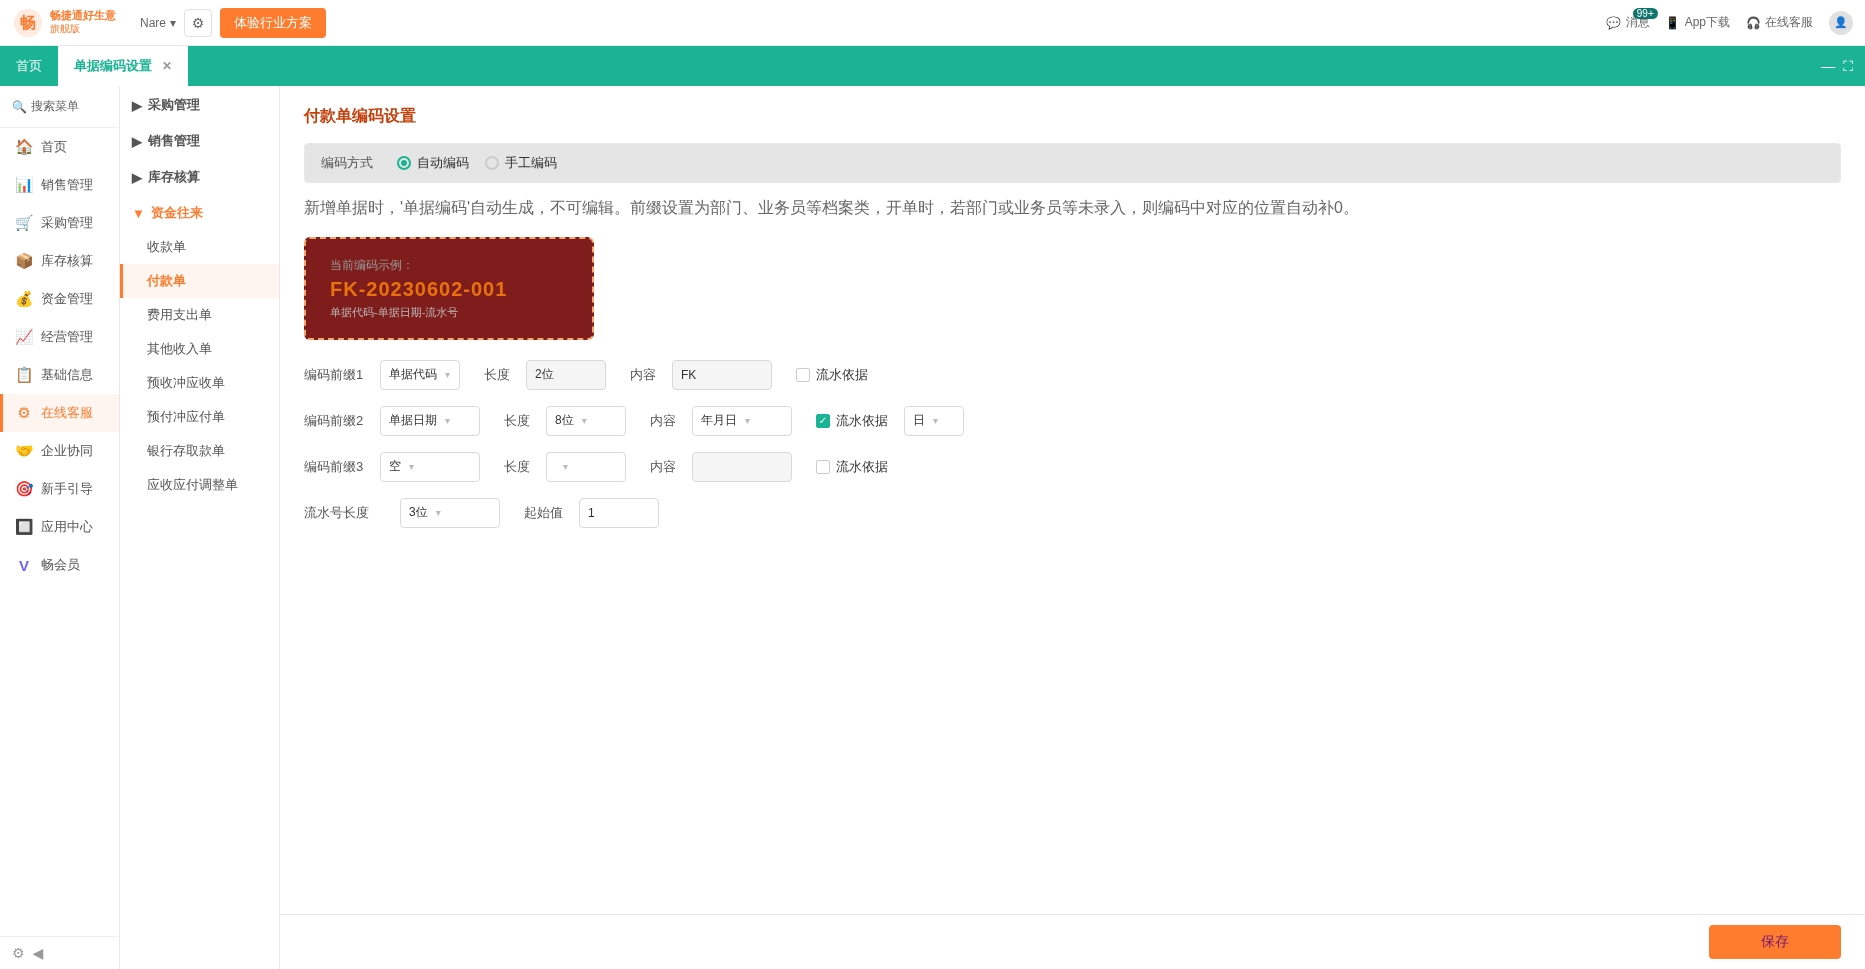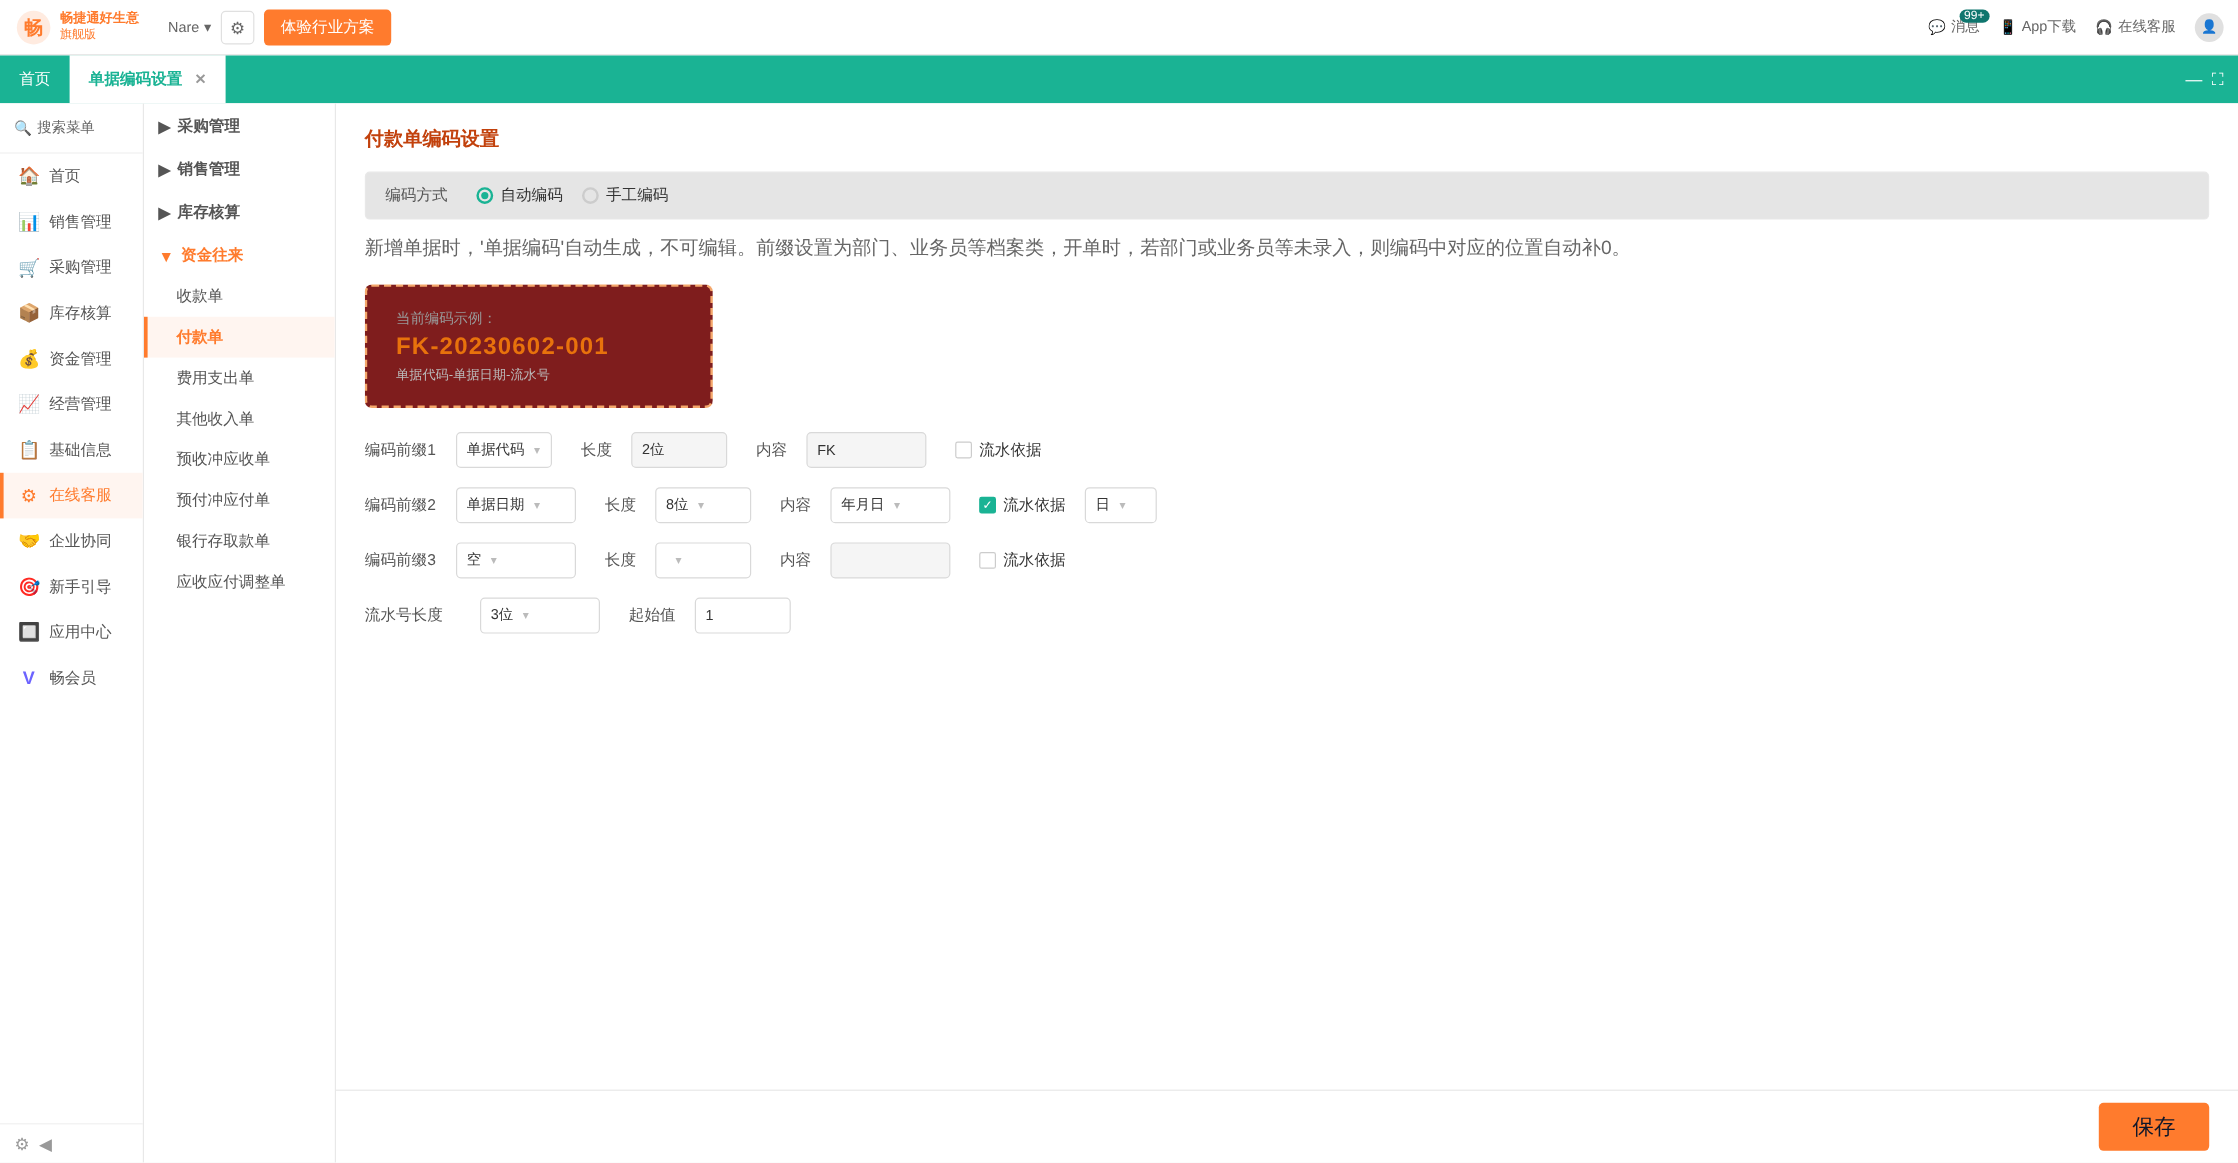--- a/index.html
+++ b/index.html
@@ -505,25 +505,25 @@
     .bottom-bar {
       background: #fff;
       border-top: 1px solid #e8e8e8;
       padding: 10px 24px;
       display: flex;
       justify-content: flex-end;
       flex-shrink: 0;
     }
     .btn-save {
       background: #ff7b2d;
-      color: #0f172a;
+      color: #701a75;
       border: none;
       border-radius: 4px;
-      padding: 8px 28px;
-      font-size: 18px;
+      padding: 8px 52px;
+      font-size: 14px;
       cursor: pointer;
     }
   </style>
 </head>
 <body>
 
 <div class="top-header">
   <div class="logo-area">
     <svg class="logo-icon" viewBox="0 0 32 32">
       <circle cx="16" cy="16" r="14" fill="#ff7b2d" opacity="0.15"></circle>

